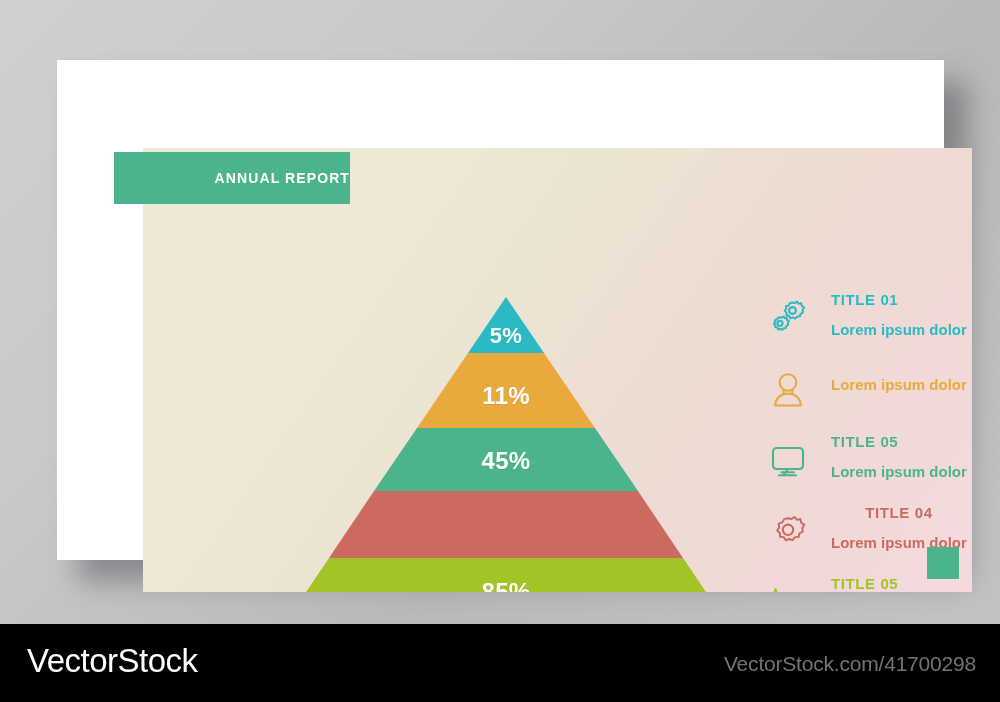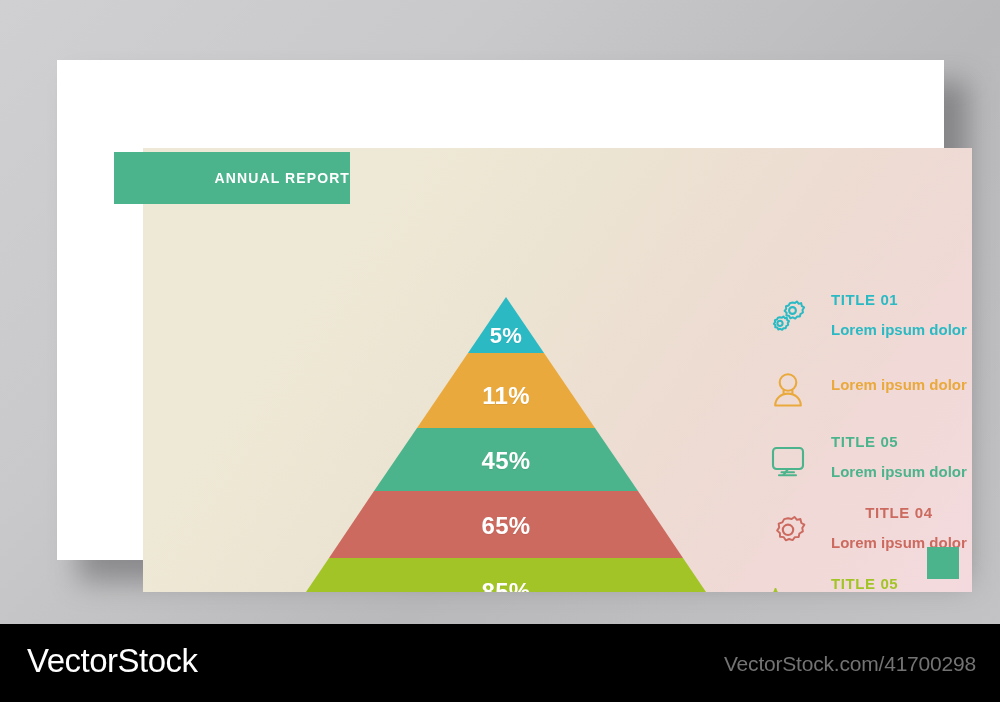--- a/index.html
+++ b/index.html
@@ -196,21 +196,20 @@
           <polygon points="132,131 310,131 353,194 89,194" fill="#4cb48c"></polygon>
 
           <polygon points="89,194 353,194 398,261 44,261" fill="#cc6a5f"></polygon>
 
           <polygon points="44,261 398,261 442,326 0,326" fill="#a2c427"></polygon>
         </svg>
 
         <span class="pct pct-top" style="top:26px;">5%</span>
         <span class="pct" style="top:85px;">11%</span>
         <span class="pct" style="top:150px;">45%</span>
-        <span class="pct" style="top:215px;">65%</span>
         <span class="pct" style="top:281px;">85%</span>
       </div>
 
       <div class="legend">
 
         <div class="legend-row">
           <span class="legend-icon">
             <svg width="42" height="42" viewBox="0 0 42 42" fill="none" stroke="#2bbac4" stroke-width="2.1" stroke-linejoin="round">
               <g transform="translate(25.5,14.5)">
                 <path d="M0,-10.5 L2.6,-9.9 L4.6,-11.6 L6.6,-9.1 L9.1,-9.9 L9.9,-6.6 L12.2,-5.3 L10.5,-2.6

